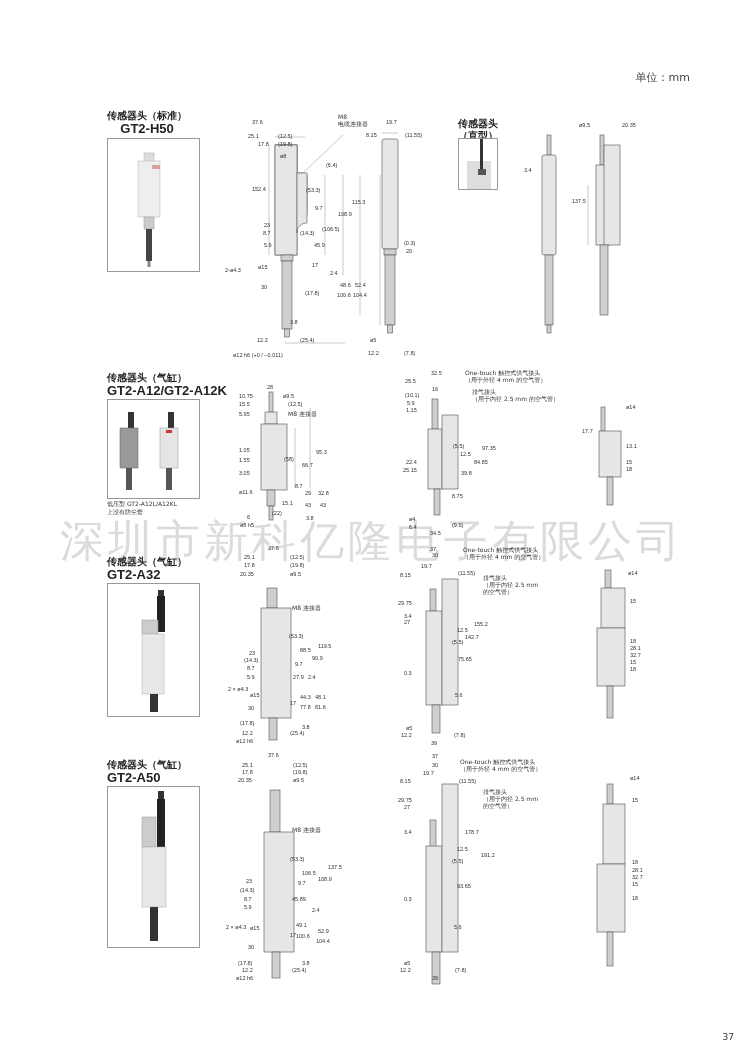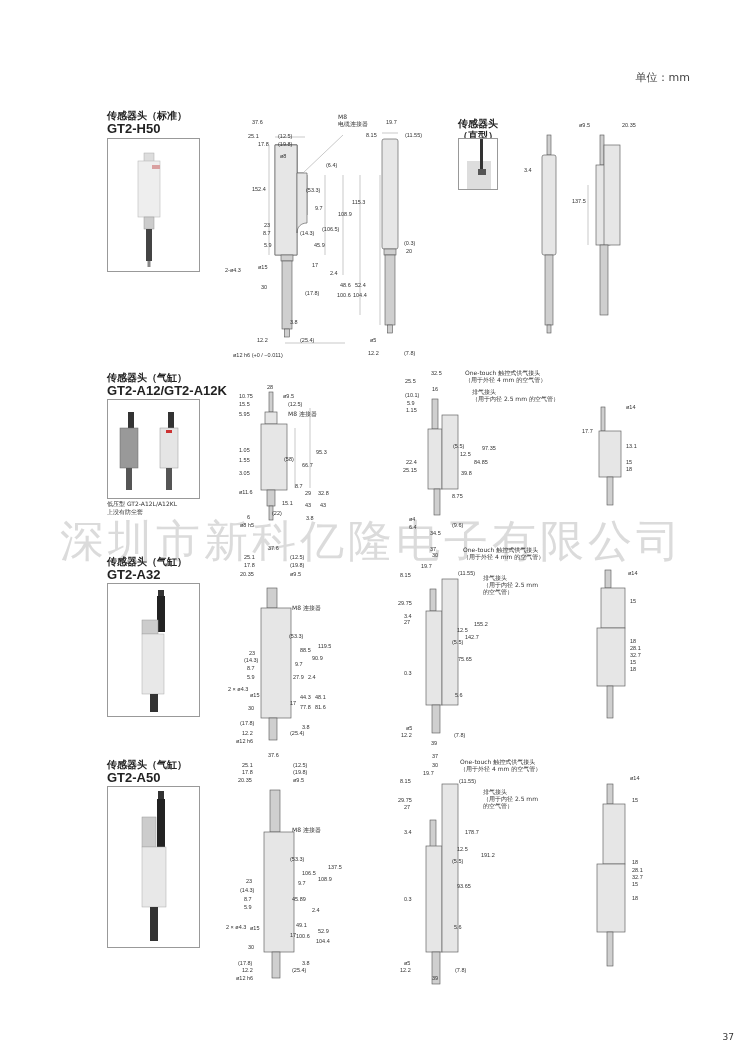--- a/index.html
+++ b/index.html
@@ -19,21 +19,21 @@
   .rod{fill:#cfcfcf;stroke:#555;stroke-width:0.6;}
   .dimline{stroke:#777;stroke-width:0.4;fill:none;}
 </style>
 </head>
 <body>
 
 <div class="abs unit" data-name="unit-label">单位：mm</div>
 
 <div class="abs watermark" data-name="watermark-text">深圳市新科亿隆电子有限公司</div>
 
-<div class="abs" style="left:107px;top:110px;" data-name="section-gt2-h50-header">
+<div class="abs" style="left:107px;top:110px;text-align:center;" data-name="section-gt2-h50-header">
   <div class="sec-title" data-name="section-title">传感器头（标准）</div>
   <div class="sec-sub" data-name="section-model">GT2-H50</div>
 </div>
 <div class="abs photo" style="left:107px;top:138px;width:91px;height:132px;" data-name="product-photo-gt2-h50">
   <svg width="91" height="132" data-name="sensor-photo-icon">
     <rect x="36" y="14" width="10" height="10" fill="#ddd" stroke="#aaa" stroke-width="0.5"></rect>
     <rect x="30" y="22" width="22" height="56" fill="#eee" stroke="#bbb" stroke-width="0.6"></rect>
     <rect x="44" y="26" width="8" height="4" fill="#d9a0a0"></rect>
     <rect x="36" y="78" width="10" height="12" fill="#ccc" stroke="#999" stroke-width="0.5"></rect>
     <rect x="38" y="90" width="6" height="32" fill="#444"></rect>

